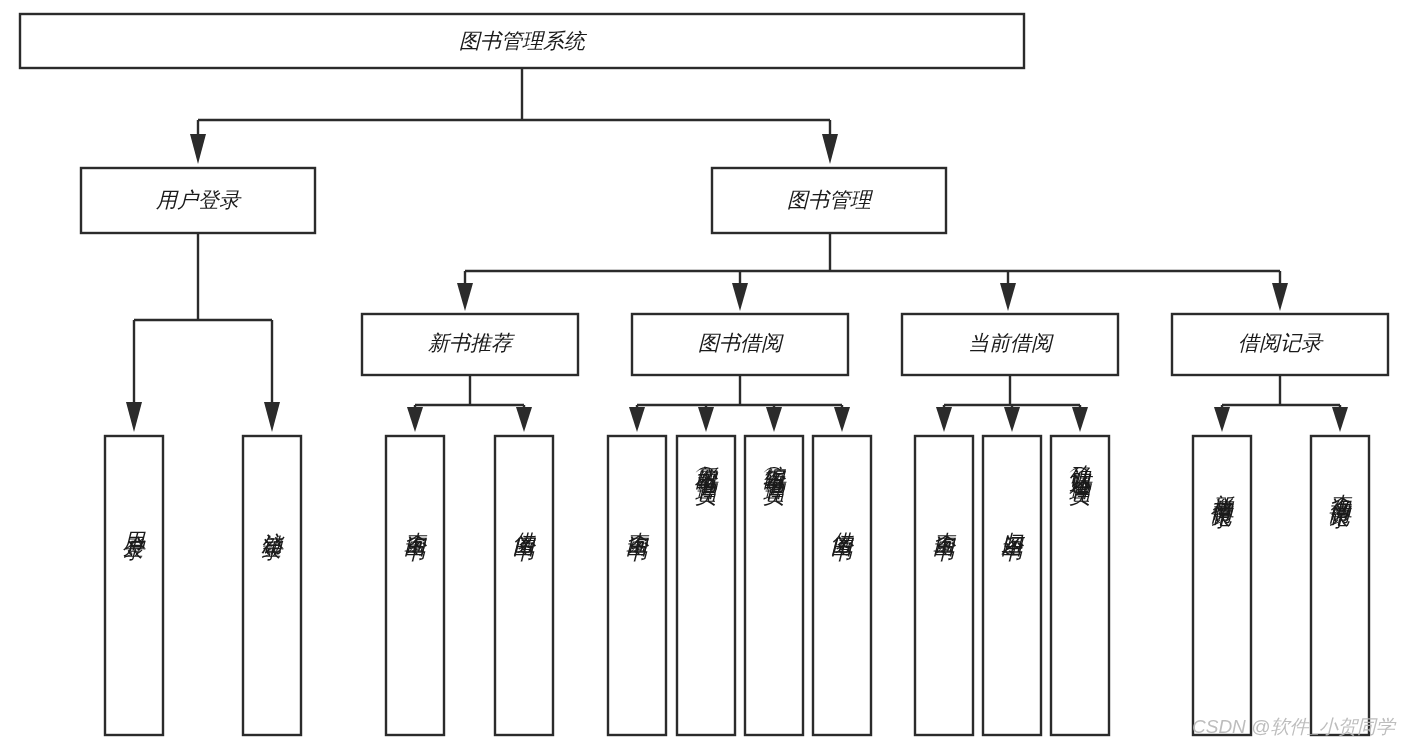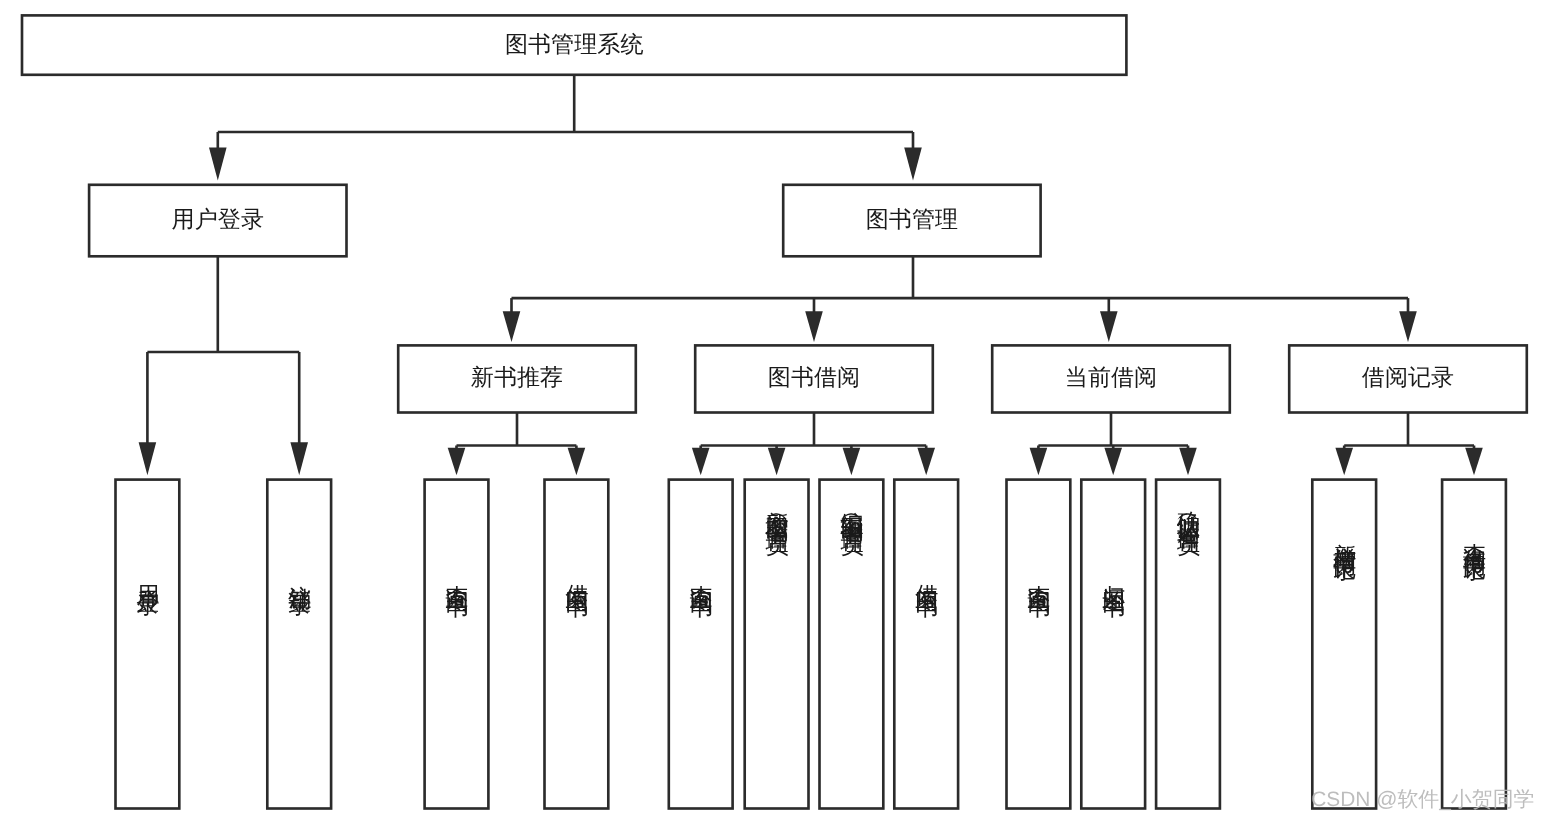--- a/index.html
+++ b/index.html
@@ -11,20 +11,21 @@
     width: 1405px;
     height: 747px;
     font-family: "Liberation Sans", "DejaVu Sans", sans-serif;
     overflow: hidden;
     position: relative;
   }
   #diagram-root {
     position: relative;
     width: 1405px;
     height: 747px;
+    font-style: italic;
   }
   svg.tree-svg {
     position: absolute;
     top: 0;
     left: 0;
     width: 1405px;
     height: 747px;
   }
   .node-box {
     fill: #ffffff;

